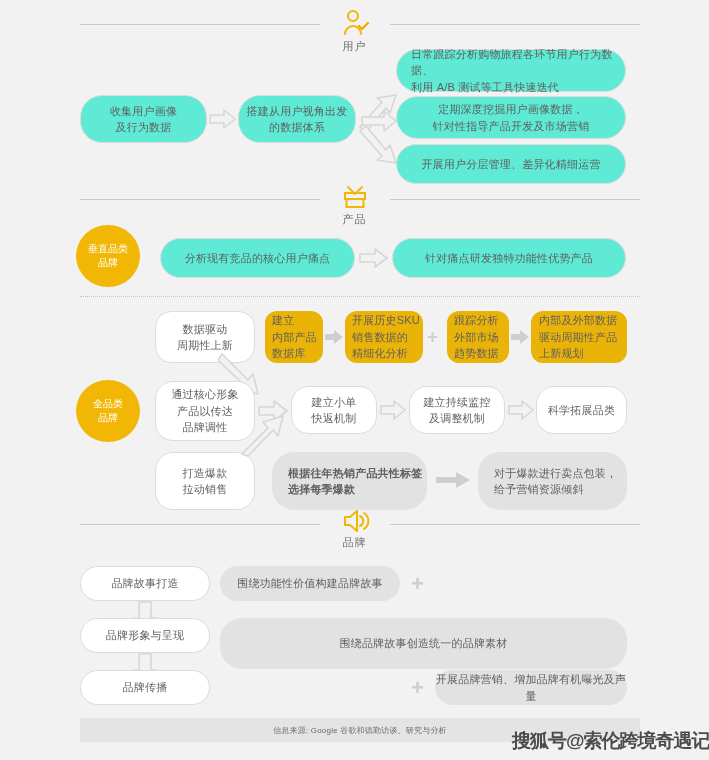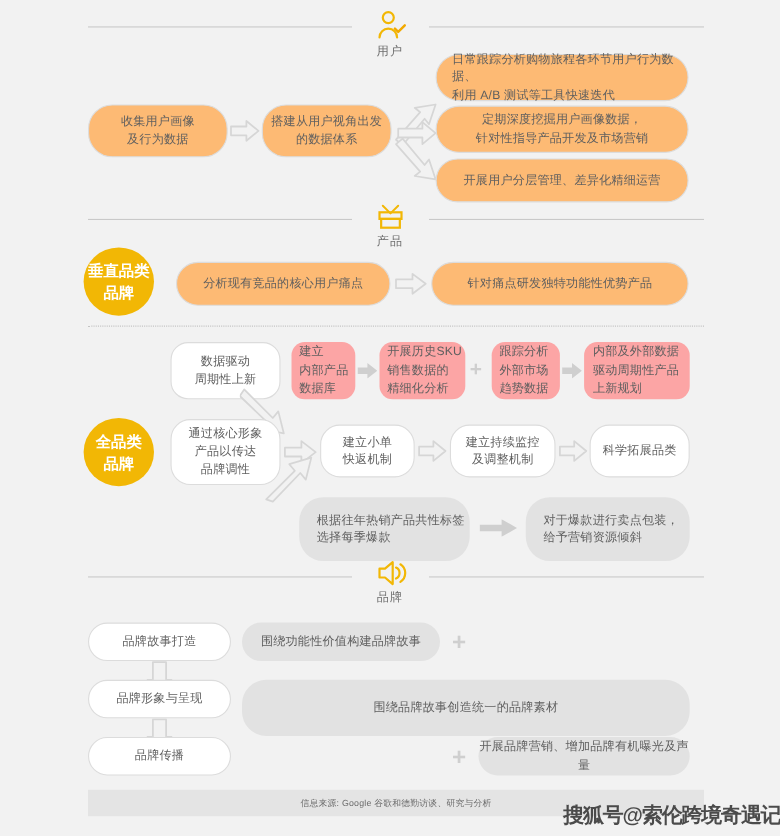--- a/index.html
+++ b/index.html
@@ -26,31 +26,31 @@
   .node{
     position:absolute;
     box-sizing:border-box;
     display:flex;align-items:center;justify-content:center;
     text-align:center;
     font-size:11px;line-height:1.5;
     color:#5f5f5f;
     letter-spacing:.2px;
   }
   .pill{
-    background:#fdba74;
+    background:#5eead4;
     border:1px solid #dcdcdc;
     border-radius:22px;
   }
   .pill-sm{
     background:#ffffff;
     border:1px solid #dcdcdc;
     border-radius:18px;
   }
   .gray{
-    background:#fca5a5;
+    background:#eab308;
     border:none;
     border-radius:12px;
   }
   .gray-rnd{
     background:#e2e2e2;
     border:none;
     border-radius:22px;
   }
   .gray-left{justify-content:flex-start;padding-left:16px;text-align:left;}
   .bubble{
@@ -59,22 +59,22 @@
     border-radius:16px;
   }
 
   .circle{
     position:absolute;
     border-radius:50%;
     background:#f2b705;
     color:#ffffff;
     display:flex;align-items:center;justify-content:center;
     text-align:center;
-    font-size:14px;line-height:1.45;
-    font-weight:bold;
+    font-size:10px;line-height:1.45;
+    font-weight:normal;
   }
 
   .dotted-sep{position:absolute;left:80px;width:560px;height:0;
     border-top:1px dotted #c4c4c4;}
 
   
   .arrow{position:absolute;}
   .plus{position:absolute;color:#cfcfcf;font-size:22px;line-height:1;font-weight:bold;}
 
   
@@ -212,26 +212,28 @@
 
   <div class="node pill-sm" style="left:409px;top:386px;width:96px;height:48px;white-space:pre-line;">建立持续监控
 及调整机制</div>
 
   <svg class="arrow" style="left:507px;top:399px;" width="28" height="22" viewBox="0 0 28 22">
     <path d="M2 7 h13 v-5 l11 9 l-11 9 v-5 h-13 z" fill="#f2f2f2" stroke="#d6d6d6" stroke-width="1.6" stroke-linejoin="round"></path>
   </svg>
 
   <div class="node pill-sm" style="left:536px;top:386px;width:91px;height:48px;">科学拓展品类</div>
 
+  <div class="node pill-sm" style="left:155px;top:452px;width:100px;height:58px;white-space:pre-line;">打造爆款
+拉动销售</div>
 
   <svg class="arrow" style="left:240px;top:410px;" width="58" height="48" viewBox="0 0 58 48">
     <path d="M2 44 L28 18 L23 12 L43 6 L38 26 L33 20 L8 46 z" fill="#f2f2f2" stroke="#d6d6d6" stroke-width="1.6" stroke-linejoin="round"></path>
   </svg>
 
-  <div class="node gray-rnd gray-left" style="left:272px;top:452px;width:155px;height:58px;white-space:pre-line;">根据往年热销产品共性标签
+  <div class="node gray-rnd gray-left" style="left:272px;top:452px;width:155px;height:58px;white-space:pre-line;font-weight:bold;">根据往年热销产品共性标签
 选择每季爆款</div>
 
   <svg class="arrow" style="left:436px;top:472px;" width="34" height="16" viewBox="0 0 34 16">
     <path d="M0 5 h20 v-5 l14 8 l-14 8 v-5 h-20 z" fill="#cfcfcf"></path>
   </svg>
 
   <div class="node gray-rnd gray-left" style="left:478px;top:452px;width:149px;height:58px;white-space:pre-line;">对于爆款进行卖点包装，
 给予营销资源倾斜</div>
 
   <div class="section-head" style="top:508px;">

